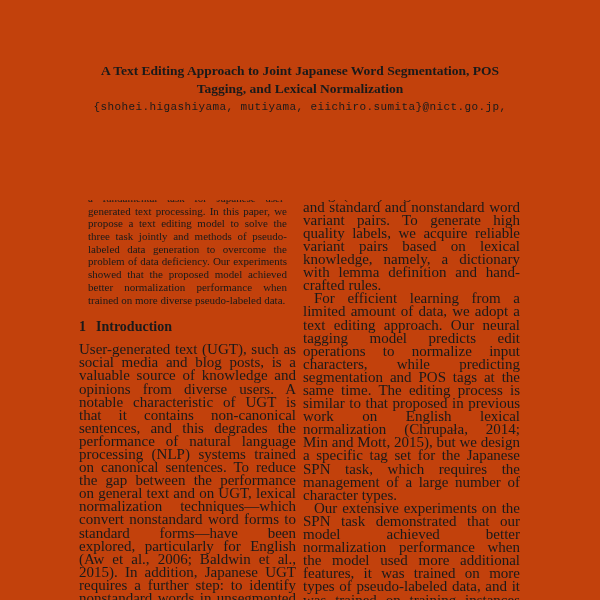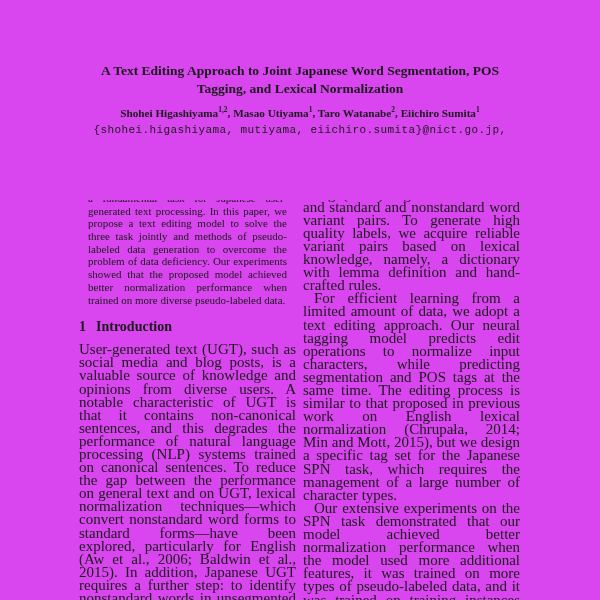--- a/index.html
+++ b/index.html
@@ -11,21 +11,21 @@
     width: 600px;
     height: 600px;
     overflow: hidden;
     font-family: "Liberation Serif", "DejaVu Serif", serif;
     color: #1a1a1a;
   }
   .page {
     position: relative;
     width: 600px;
     height: 600px;
-    background: #d946ef;
+    background: #c2410c;
   }
   
   .header {
     position: absolute;
     top: 62px;
     left: 0;
     width: 600px;
     text-align: center;
   }
   .title {
@@ -118,21 +118,20 @@
   }
 </style>
 </head>
 <body>
 
 <div class="page">
 
   <div class="header">
     <div class="title">A Text Editing Approach to Joint Japanese Word Segmentation, POS Tagging, and Lexical Normalization</div>
 
-    <div class="authors"><span>Shohei Higashiyama</span><sup class="s">1,2</sup><span>, </span><span>Masao Utiyama</span><sup class="s">1</sup><span>, </span><span>Taro Watanabe</span><sup class="s">2</sup><span>, </span><span>Eiichiro Sumita</span><sup class="s">1</sup></div>
 
 
     <div class="emails">
       <div>{shohei.higashiyama, mutiyama, eiichiro.sumita}@nict.go.jp,</div>
     </div>
   </div>
 
   <div class="columns">
 
     <div class="col left">

